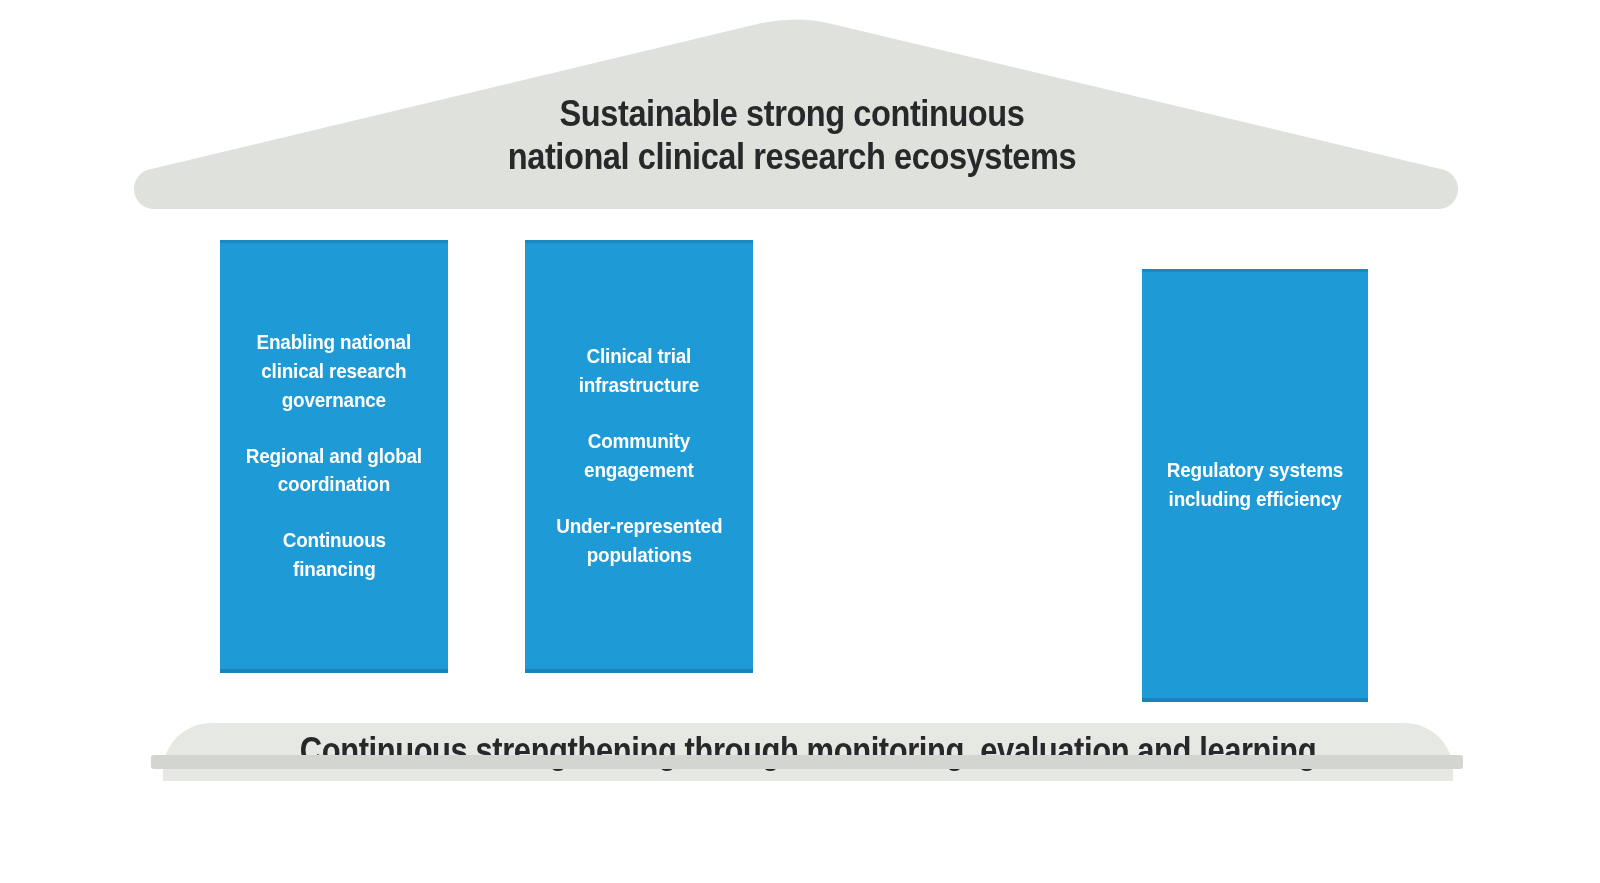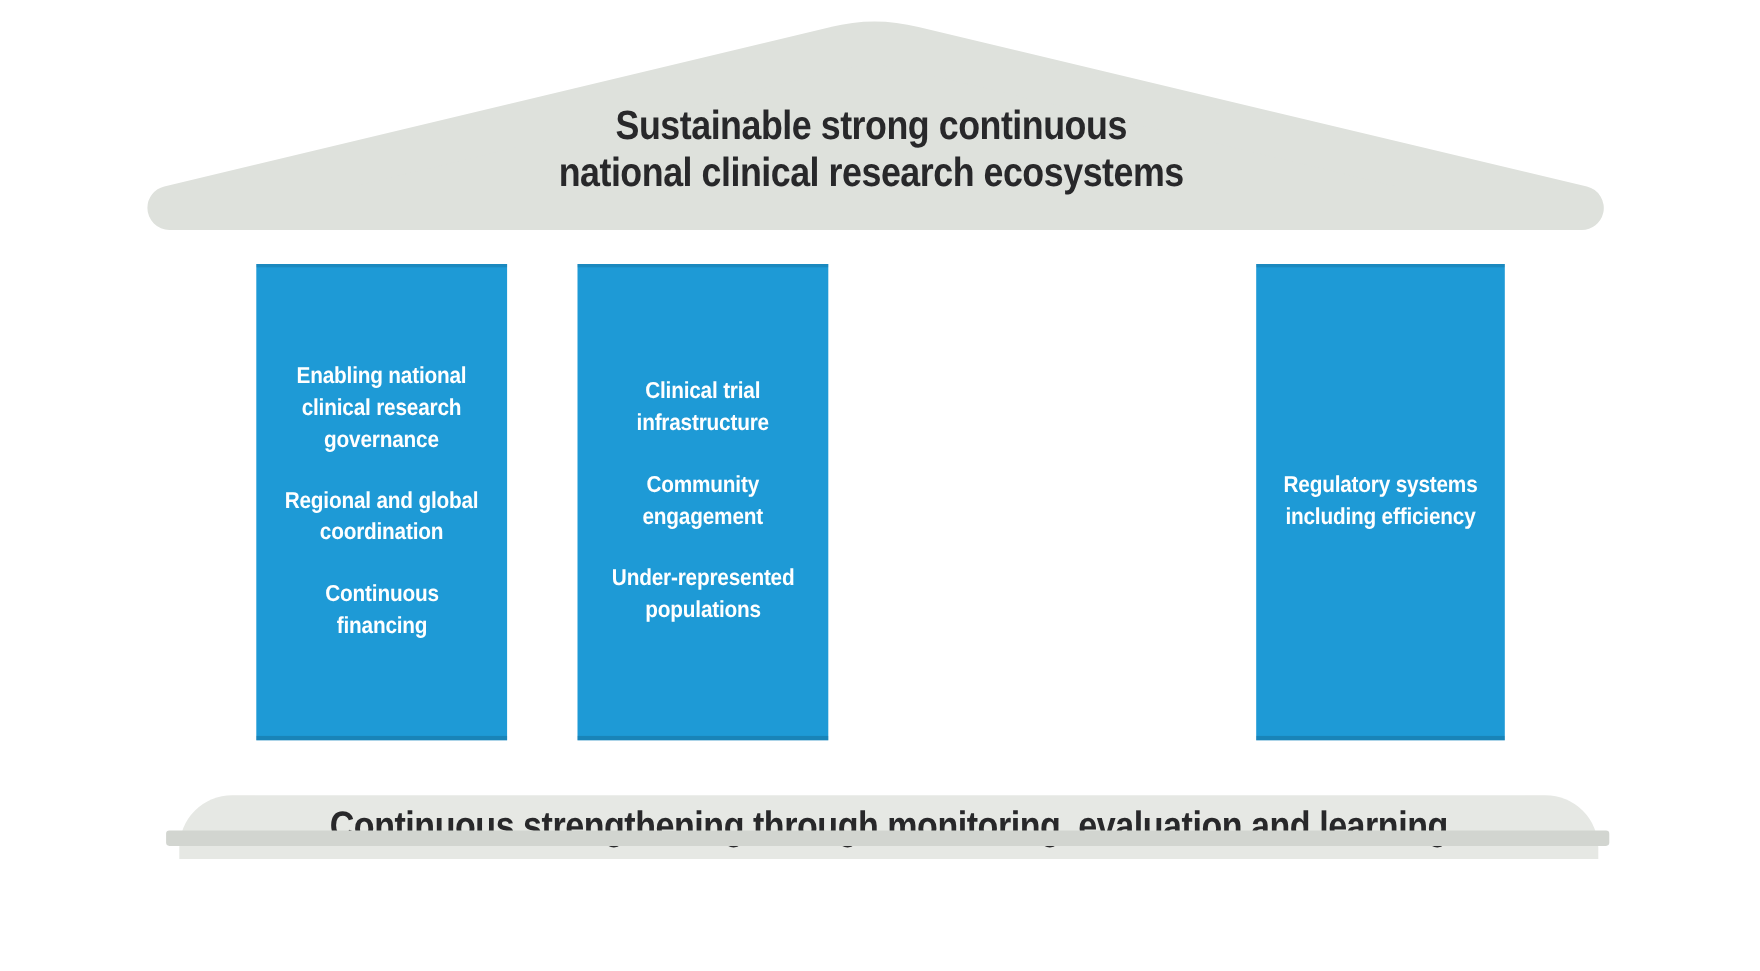--- a/index.html
+++ b/index.html
@@ -53,24 +53,24 @@
     font-weight: bold;
     font-size: 21px;
     line-height: 1.38;
     letter-spacing: -0.2px;
     color: var(--pillar-text, #ffffff);
     text-align: center;
     white-space: pre-line;
     transform: scaleX(0.9);
     transform-origin: center;
   }
-  .pillar-1 { left: 233px;  width: 228px; }
+  .pillar-1 { left: 220px;  width: 228px; }
   .pillar-2 { left: 525px;  width: 228px; }
   .pillar-3 { left: 838px;  width: 224px; }
-  .pillar-4 { left: 1142px; width: 226px; }
+  .pillar-4 { left: 1142px; width: 226px; margin-top: 29px; }
   .base-bar {
     position: absolute;
     left: 163px;
     top: 723px;
     width: 1290px;
     height: 58px;
     background: var(--base-gray, #e6e8e4);
     border-radius: 48px 48px 0 0;
     display: flex;
     align-items: center;

